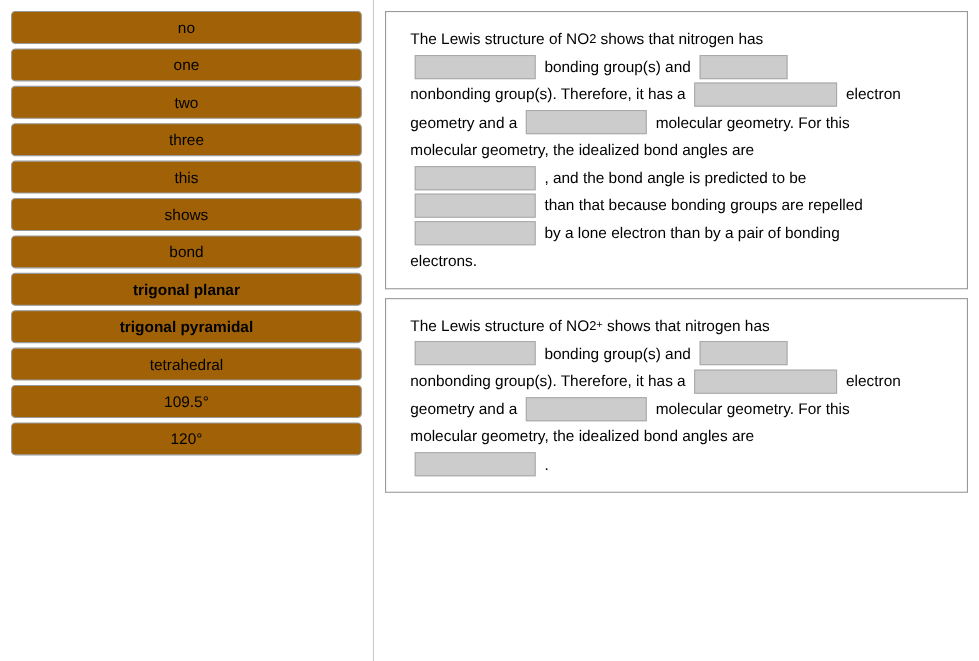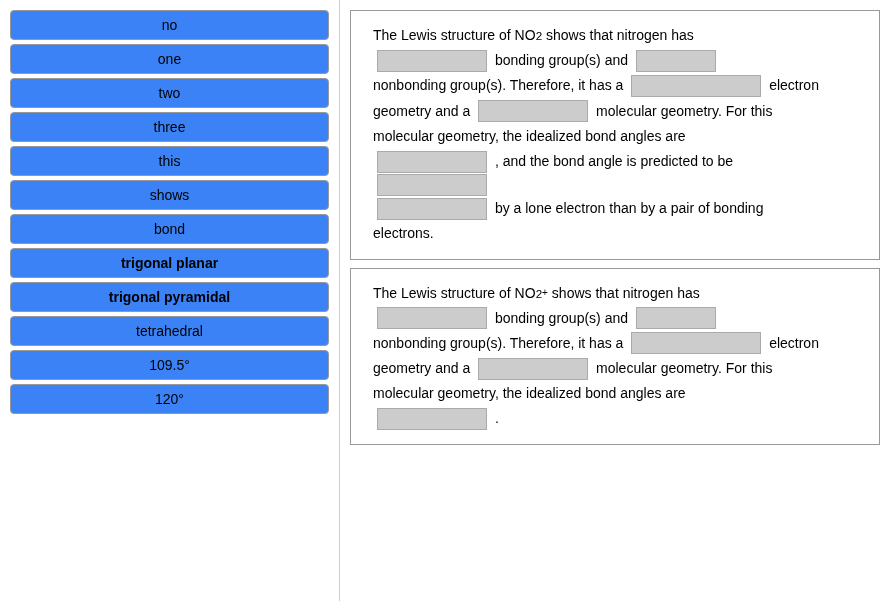--- a/index.html
+++ b/index.html
@@ -16,21 +16,21 @@
     .left-panel {
       width: 340px;
       padding: 10px;
       display: flex;
       flex-direction: column;
       gap: 4px;
       border-right: 1px solid #ccc;
     }
 
     .word-item {
-      background: #3b82f6;
+      background: #a16207;
       border: 1px solid #999;
       border-radius: 4px;
       padding: 6px 10px;
       text-align: center;
       font-size: 14px;
       cursor: pointer;
       user-select: none;
     }
     .word-item.bold {
       font-weight: bold;
@@ -126,20 +126,21 @@
     </div>
     <div class="text-line">
       <span>molecular geometry, the idealized bond angles are</span>
     </div>
     <div class="text-line">
       <span class="inline-blank medium"></span>
       <span>&nbsp;, and the bond angle is predicted to be</span>
     </div>
     <div class="text-line">
       <span class="inline-blank medium"></span>
+      <span>&nbsp;than that because bonding groups are repelled</span>
     </div>
     <div class="text-line">
       <span class="inline-blank medium"></span>
       <span>&nbsp;by a lone electron than by a pair of bonding</span>
     </div>
     <div class="text-line">
       <span>electrons.</span>
     </div>
   </div>
 

